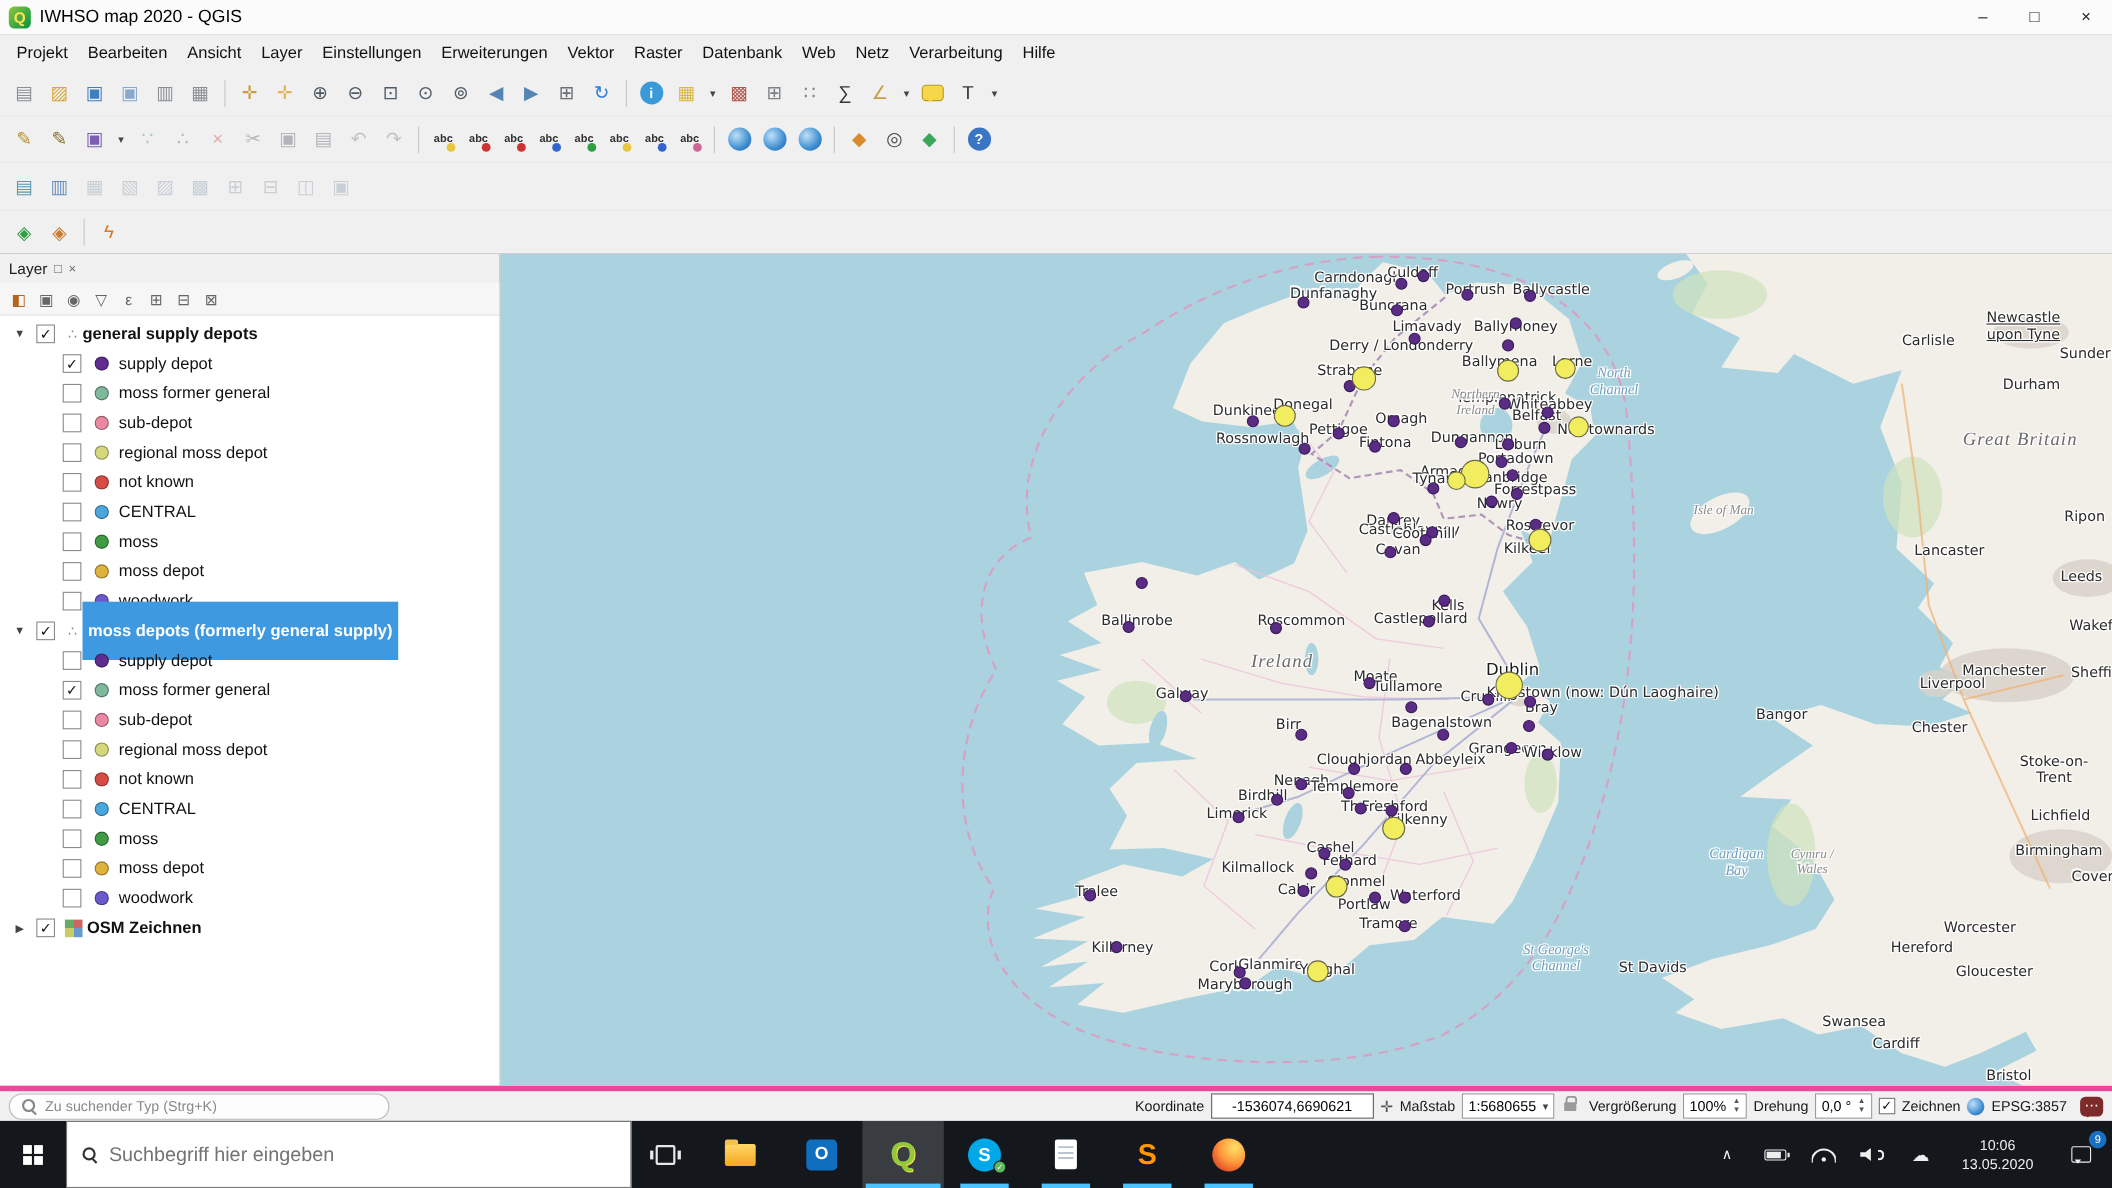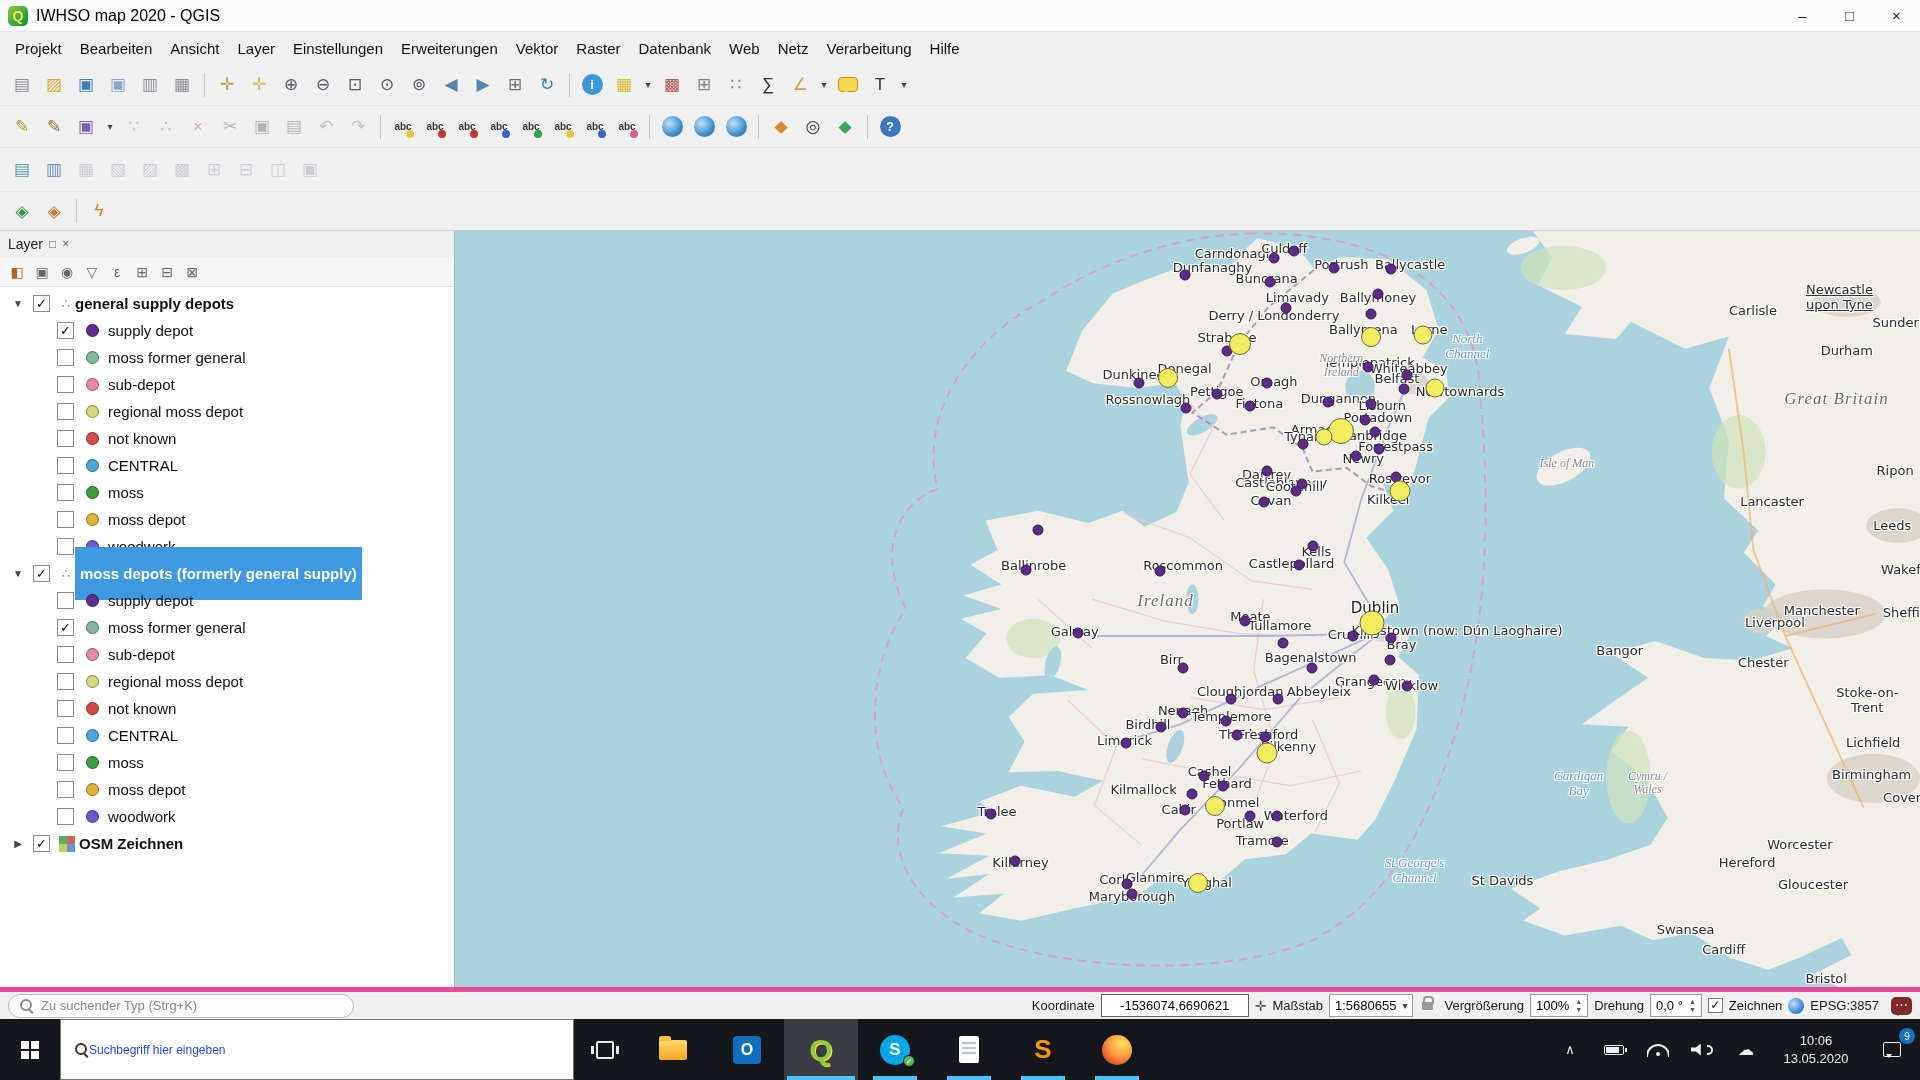--- a/index.html
+++ b/index.html
@@ -85,21 +85,21 @@
   .sb-check{width:15px;height:15px;border:1px solid #777;background:#fff;font-size:12px;line-height:13px;text-align:center;color:#111}
   .msg-bubble{width:21px;height:18px;background:#7c2a2a;border-radius:5px;position:relative;margin-left:6px}
   .msg-bubble::before{content:"⋯";position:absolute;inset:0;color:#fff;font-size:13px;line-height:15px;text-align:center}
   .msg-bubble::after{content:"";position:absolute;left:3px;bottom:-5px;border:4px solid transparent;border-top-color:#7c2a2a}
 
   
   .taskbar{height:61px;flex:none;background:#14171c;display:flex;align-items:stretch;color:#fff}
   .tb-start{width:60px;display:flex;align-items:center;justify-content:center}
   .win-logo{width:18px;height:18px;display:grid;grid-template-columns:1fr 1fr;grid-template-rows:1fr 1fr;gap:2px}
   .win-logo i{background:#fff}
-  .tb-searchbox{width:514px;background:#fff;border:1px solid #777;display:flex;align-items:center;padding:0 13px;color:#1d4ed8;font-size:12px}
+  .tb-searchbox{width:514px;background:#fff;border:1px solid #777;display:flex;align-items:center;gap:10px;padding:0 13px;color:#737373;font-size:18px}
   .tb-taskview{width:62px;display:flex;align-items:center;justify-content:center}
   .ico-tv{width:18px;height:18px;border:2px solid #e8e8e8;border-radius:2px;position:relative}
   .ico-tv::before{content:"";position:absolute;left:-7px;top:3px;width:3px;height:8px;background:#e8e8e8}
   .ico-tv::after{content:"";position:absolute;right:-7px;top:3px;width:3px;height:8px;background:#e8e8e8}
   .tb-app{width:74px;display:flex;align-items:center;justify-content:center;position:relative}
   .tb-app.active{background:rgba(255,255,255,.16)}
   .tb-app.running::after{content:"";position:absolute;bottom:0;left:15px;right:15px;height:4px;background:#4cc2ff}
   .tb-app.active::after{content:"";position:absolute;bottom:0;left:3px;right:3px;height:4px;background:#4cc2ff}
   .ico-folder{width:28px;height:20px;background:linear-gradient(#ffd968,#f5a623);border-radius:2px;position:relative}
   .ico-folder::before{content:"";position:absolute;top:-4px;left:0;width:12px;height:5px;background:#f5c14e;border-radius:2px 2px 0 0}

